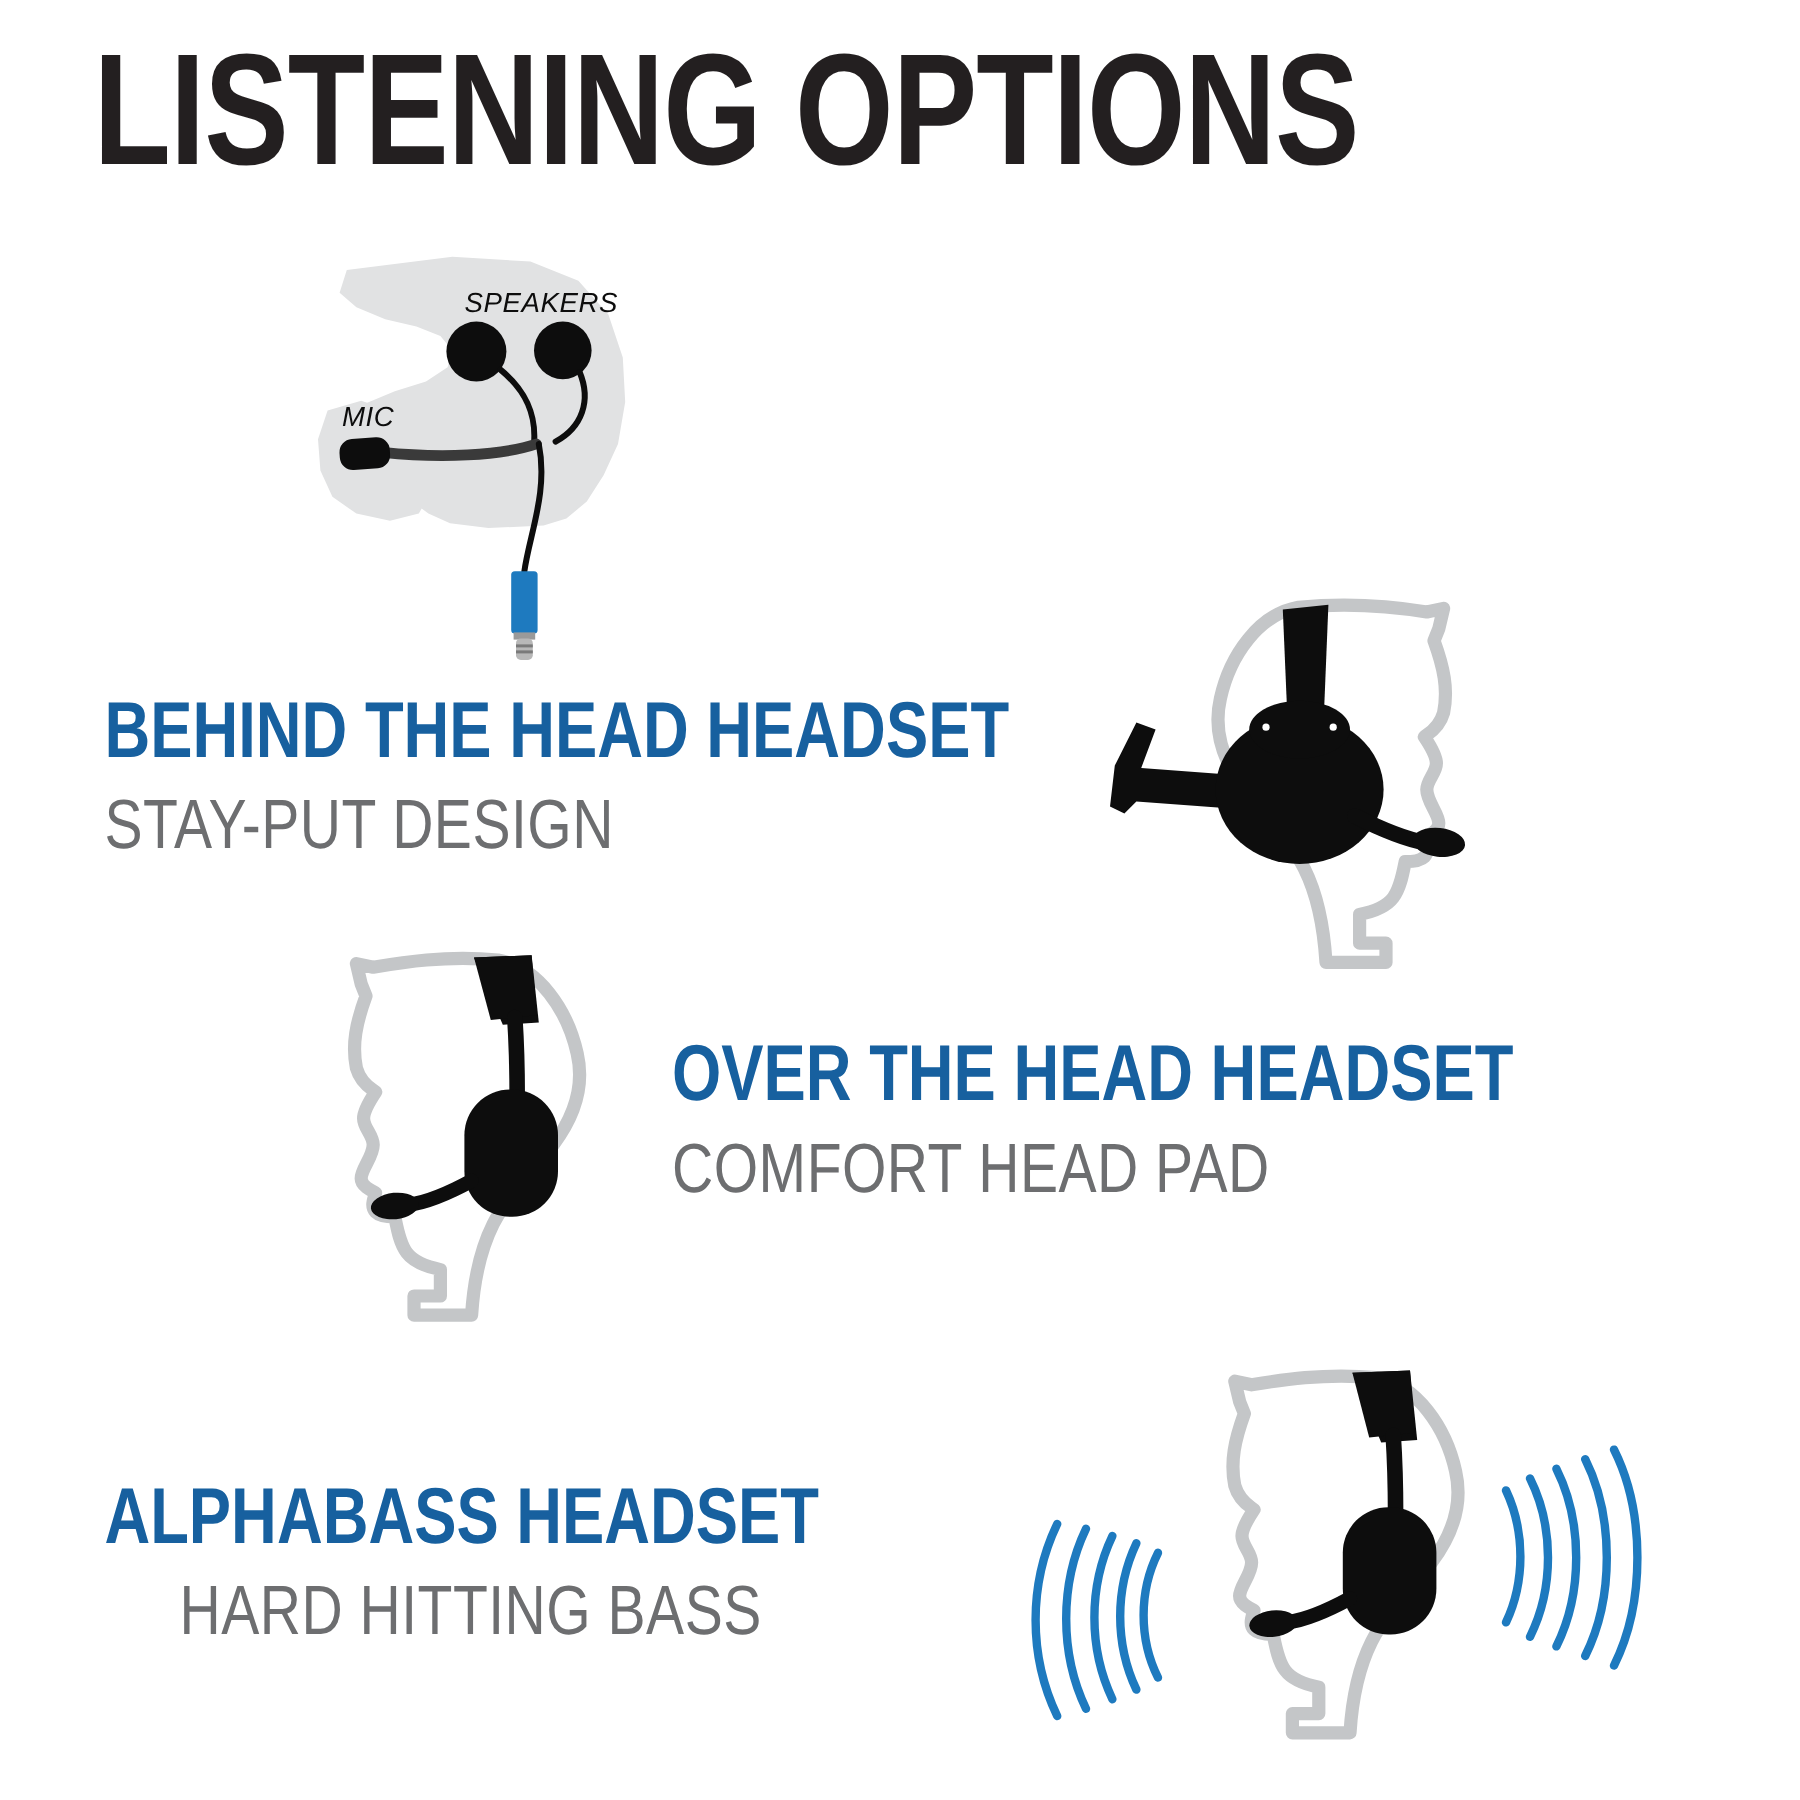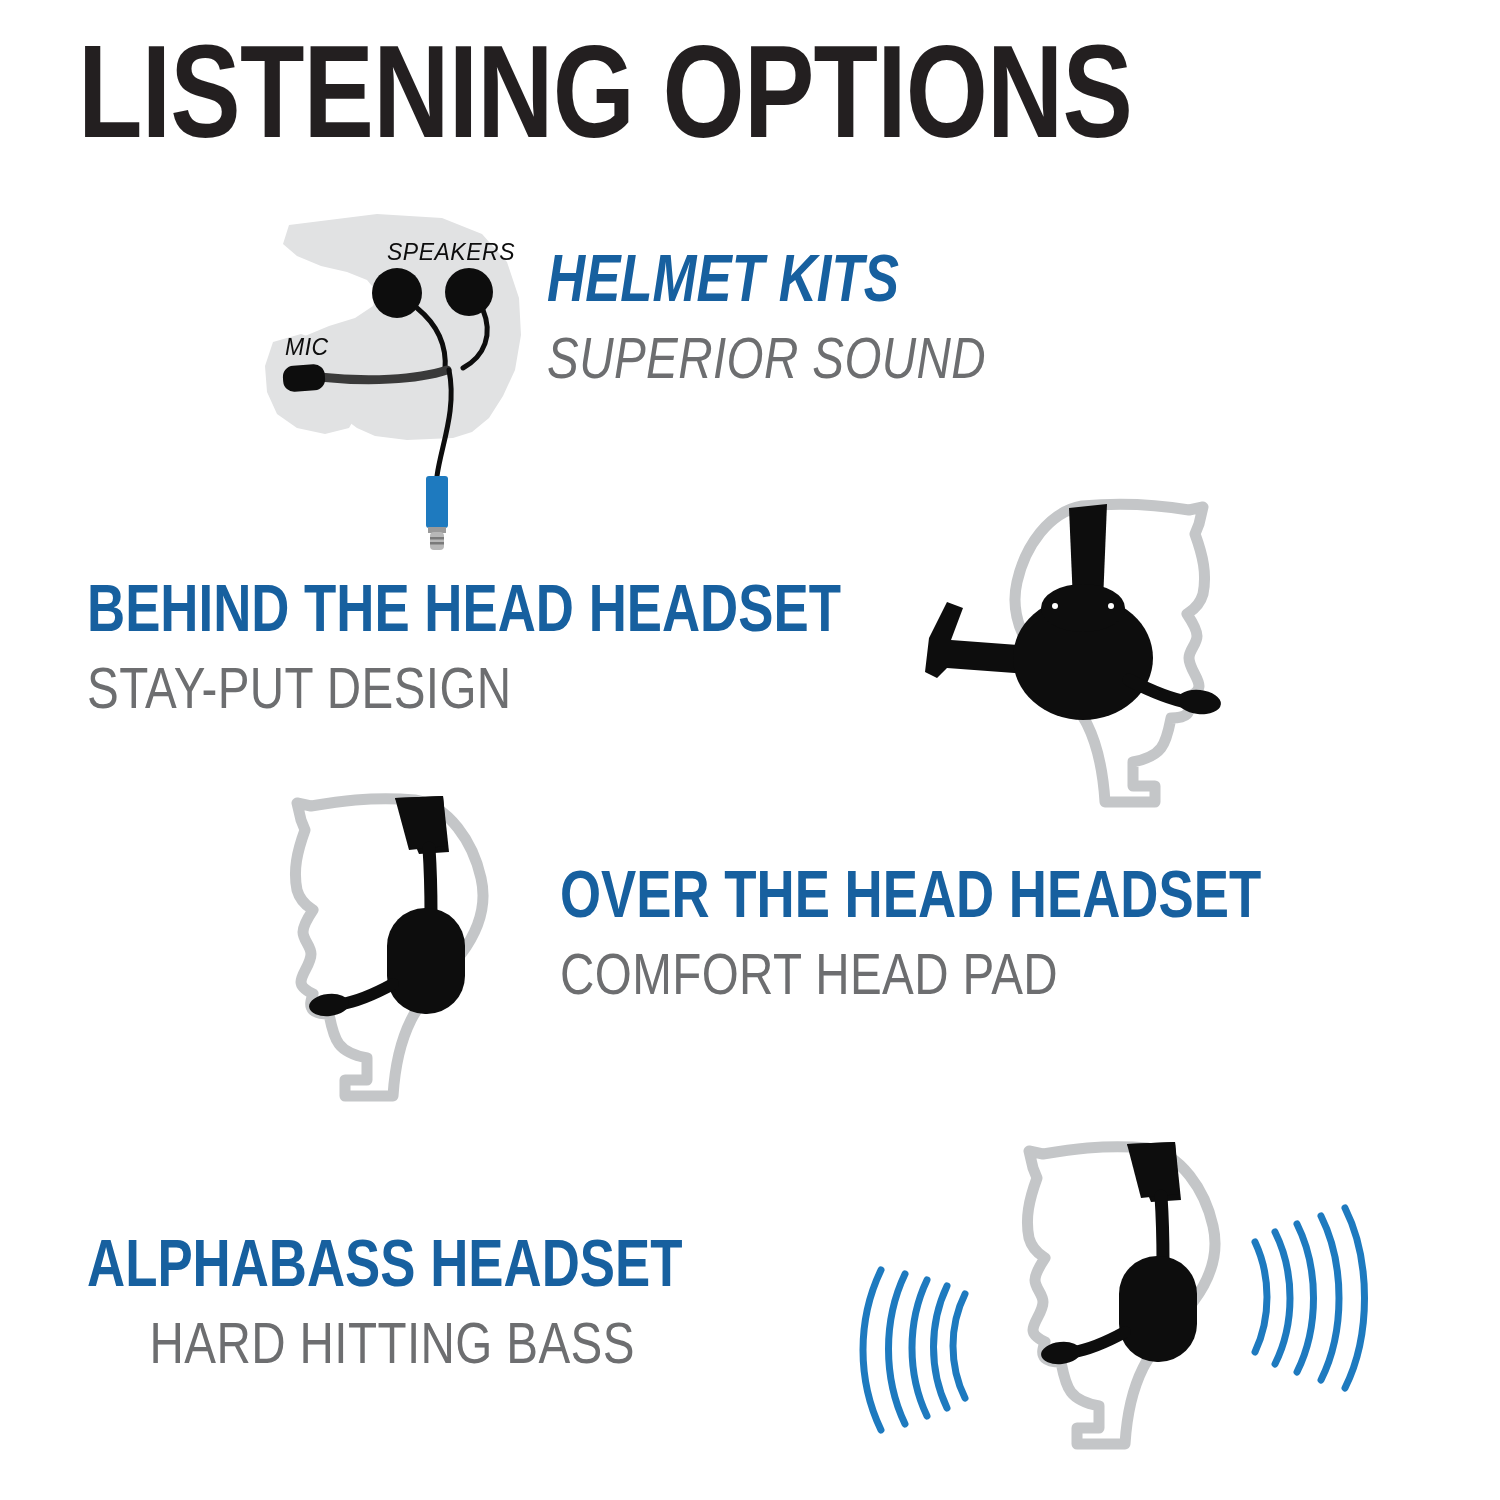--- a/index.html
+++ b/index.html
@@ -111,24 +111,20 @@
         <rect x="171" y="327" width="18" height="6" fill="#9a9a9a"></rect>
         <rect x="173" y="332" width="14" height="18" rx="4" fill="#b8b8b8"></rect>
         <rect x="173" y="337" width="14" height="2.5" fill="#7a7a7a"></rect>
         <rect x="173" y="342" width="14" height="2.5" fill="#7a7a7a"></rect>
 
         <text x="130" y="60" font-family="Liberation Sans, sans-serif" font-size="23" fill="#0D0D0D" letter-spacing="0.5">SPEAKERS</text>
         <text x="28" y="155" font-family="Liberation Sans, sans-serif" font-size="23" fill="#0D0D0D" letter-spacing="0.5">MIC</text>
       </svg>
     </div>
 
-    <div class="text-block" style="left:505px; top:55px;">
-      <div class="opt-title">HELMET KITS</div>
-      <div class="opt-sub">SUPERIOR SOUND</div>
-    </div>
   </div>
 
   <div class="row" style="left:0; top:490px; width:1500px; height:340px;">
 
     <div class="text-block" style="left:45px; top:85px;">
       <div class="opt-title">BEHIND THE HEAD HEADSET</div>
       <div class="opt-sub">STAY-PUT DESIGN</div>
     </div>
 
     <div class="gfx" style="left:865px; top:0px; width:340px; height:330px;">

